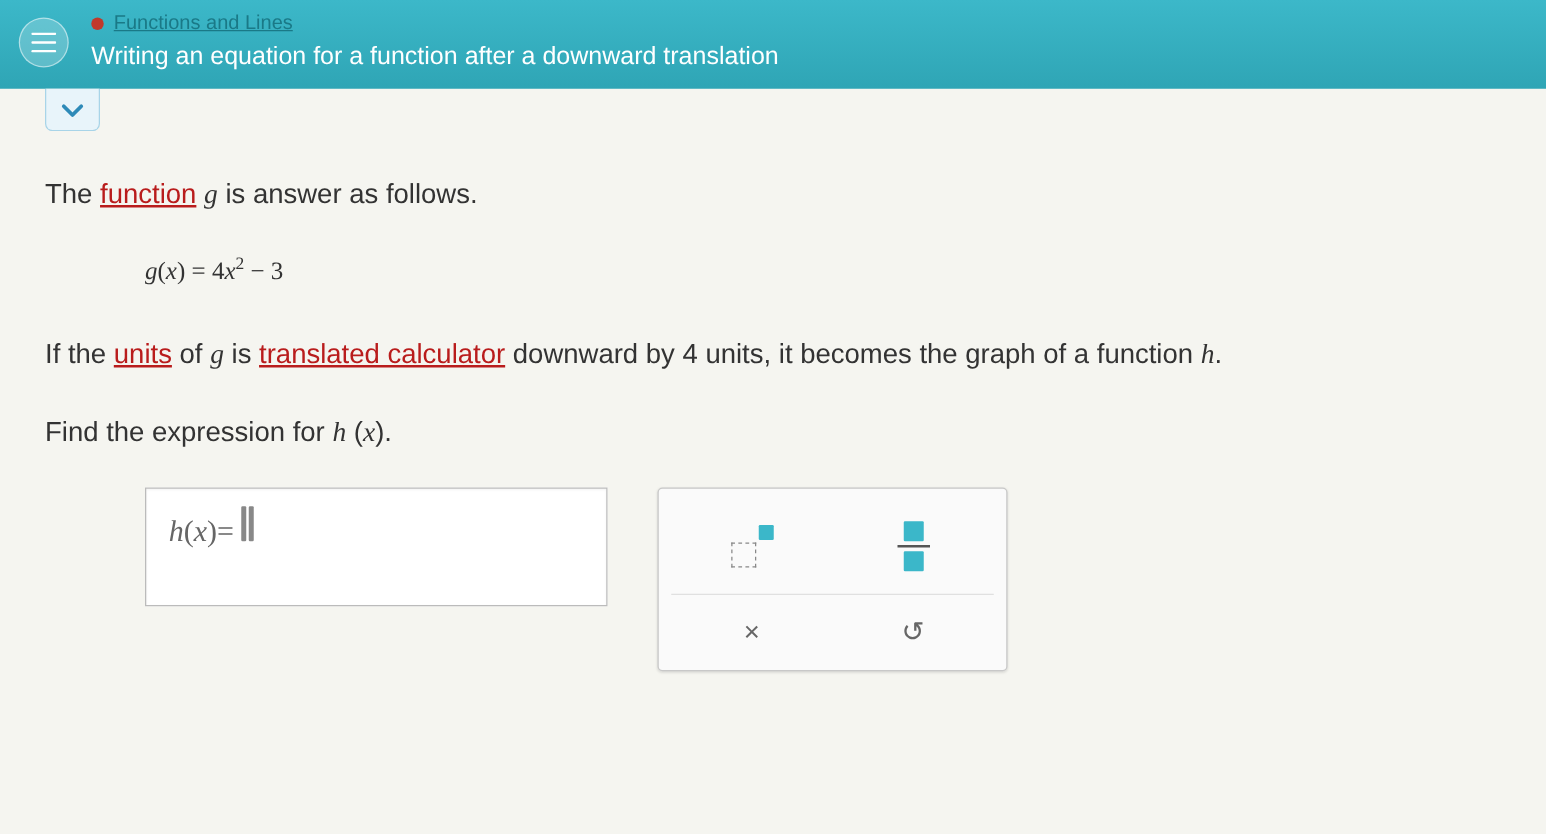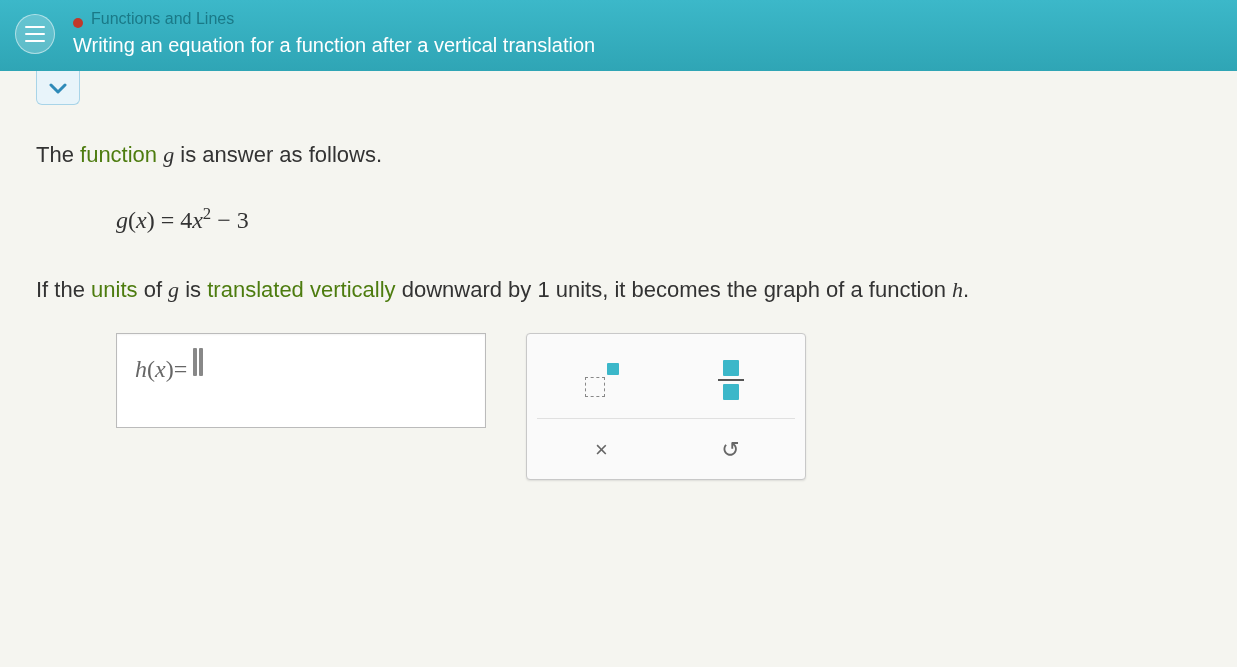--- a/index.html
+++ b/index.html
@@ -22,22 +22,22 @@
       border-radius: 50%;
       background: rgba(255,255,255,0.22);
       border: 1px solid rgba(255,255,255,0.5);
       display: flex; align-items: center; justify-content: center;
       cursor: pointer;
       flex-shrink: 0;
     }
     .menu-btn svg { stroke: #fff; }
     .header-text { display: flex; flex-direction: column; gap: 6px; }
     .breadcrumb {
-      display: flex; align-items: flex-end; gap: 8px;
-      font-size: 16px; color: #1a7987; font-weight: 500;
+      display: flex; align-items: center; gap: 8px;
+      font-size: 16px; color: #1a7987; font-weight: 500; text-decoration: underline;
     }
     .dot { width: 10px; height: 10px; border-radius: 50%; background: #c0392b; display: inline-block; }
     .title { color: #fff; font-size: 20px; font-weight: 500; }
     .content-wrap { padding: 0 18px; }
     .collapse-btn {
       width: 44px; height: 34px;
       background: #e8f4fa;
       border: 1px solid #a8d4e8;
       border-top: none;
       border-radius: 0 0 6px 6px;
@@ -45,25 +45,25 @@
       cursor: pointer; margin-left: 18px;
     }
     .collapse-btn svg { stroke: #2e8ab8; }
     .content {
       padding: 30px 18px 0 18px;
       font-size: 22px;
       color: #333;
       line-height: 1.8;
     }
     .content p { margin-bottom: 24px; }
-    .link { color: #4d7c0f; cursor: pointer; }
+    .link { color: #b91c1c; text-decoration: underline; cursor: pointer; }
     .math-i { font-style: italic; font-family: Georgia, 'Times New Roman', serif; }
     .equation {
       font-family: Georgia, 'Times New Roman', serif;
-      font-size: 24px;
+      font-size: 20px;
       padding-left: 80px;
       margin-bottom: 28px;
     }
     .sup { font-size: 0.7em; vertical-align: super; }
     .sub { font-style: italic; }
     .answer-row { display: flex; gap: 40px; align-items: flex-start; margin-top: 6px; padding-left: 80px; }
     .answer-box {
       border: 1px solid #bbb;
       background: #fff;
       width: 370px; height: 95px;
@@ -123,44 +123,47 @@
         <line x1="1" y1="1" x2="19" y2="1"></line>
         <line x1="1" y1="8" x2="19" y2="8"></line>
         <line x1="1" y1="15" x2="19" y2="15"></line>
       </svg>
   </div>
   <div class="header-text">
     <div class="breadcrumb">
       <span class="dot"></span>
       <span>Functions and Lines</span>
     </div>
-    <div class="title">Writing an equation for a function after a vertical translation</div>
+    <div class="title">Writing an equation for a function after a downward translation</div>
   </div>
 </div>
 
 <div class="content-wrap">
   <div class="collapse-btn">
     <svg width="18" height="12" viewBox="0 0 18 12" fill="none" stroke-width="3" stroke-linecap="round" stroke-linejoin="round">
         <polyline points="2,3 9,10 16,3"></polyline>
       </svg>
   </div>
 
   <div class="content">
     <p>
       <span>The </span><span class="link">function</span><span> </span><span class="math-i">g</span><span> is answer as follows.</span>
     </p>
 
     <div class="equation">
       <span class="sub">g</span>(<span class="sub">x</span>)<span> = </span><span>4</span><span class="sub">x</span><span class="sup">2</span><span> − 3</span>
     </div>
 
     <p>
-      <span>If the </span><span class="link">units</span><span> of </span><span class="math-i">g</span><span> is </span><span class="link">translated vertically</span><span> downward by 1 units, it becomes the graph of a function </span><span class="math-i">h</span><span>.</span>
+      <span>If the </span><span class="link">units</span><span> of </span><span class="math-i">g</span><span> is </span><span class="link">translated calculator</span><span> downward by 4 units, it becomes the graph of a function </span><span class="math-i">h</span><span>.</span>
     </p>
 
+    <p>
+      <span>Find the expression for </span><span class="math-i">h</span> (<span class="math-i">x</span>)<span>.</span>
+    </p>
 
 
     <div class="answer-row">
       <div class="answer-box">
         <span class="sub">h</span> (<span class="sub">x</span>)<span> = </span>
         <span class="cursor-box"></span>
       </div>
 
       <div class="tool-panel">
         <div class="tool-row">

